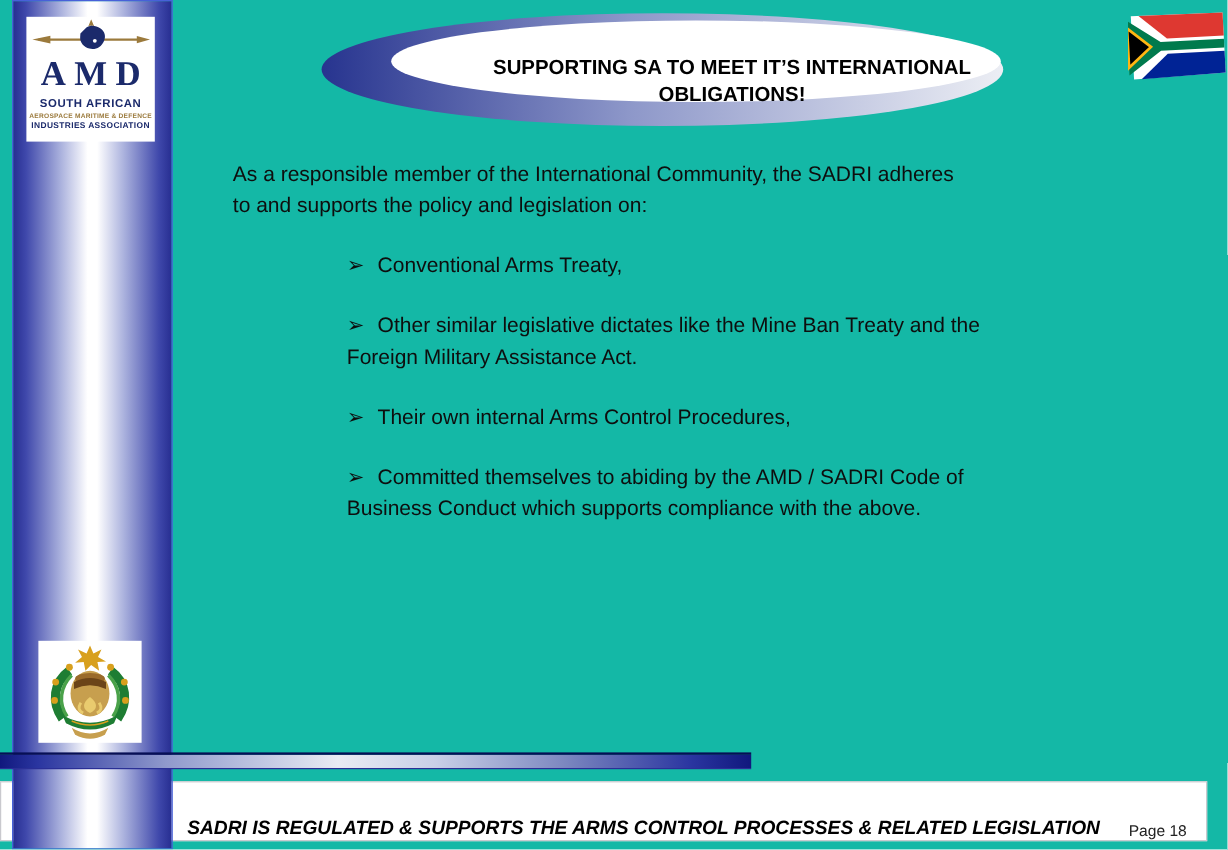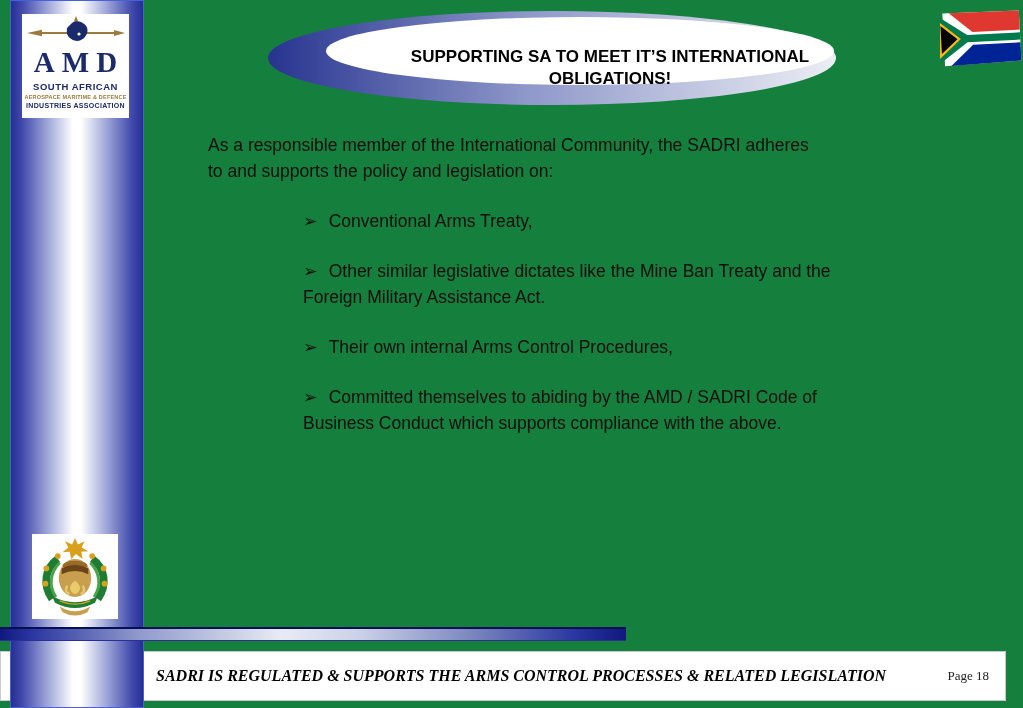--- a/index.html
+++ b/index.html
@@ -1,16 +1,16 @@
 <!DOCTYPE html>
 <html><head>
 <meta charset="utf-8">
 <style>
   html,body{margin:0;padding:0;background:#fff;}
-  .slide{position:relative;width:1023px;height:708px;background:#15803d;overflow:hidden;
+  .slide{position:relative;width:1023px;height:708px;background:#14b8a6;overflow:hidden;
          font-family:"Liberation Sans",sans-serif;}
 
   
   .sidebar{position:absolute;left:10px;top:0;width:132px;height:706px;z-index:3;
     border:1px solid #4761d8;
     background:linear-gradient(90deg,#272e91 0%,#3f48ab 8%,#aab1dd 30%,#ffffff 47%,#ffffff 53%,#aab1dd 70%,#3f48ab 92%,#272e91 100%);}
 
   .logo-box{position:absolute;background:#ffffff;}
   .amd-box{left:11px;top:13px;width:107px;height:104px;text-align:center;overflow:hidden;}
   .amd-emblem{display:block;margin:2px auto 0 auto;}
@@ -22,34 +22,34 @@
   .coa-box{left:21px;top:533px;width:86px;height:85px;display:flex;align-items:center;justify-content:center;}
 
   
   .swoosh{position:absolute;left:266px;top:8px;z-index:1;}
   .title-text{position:absolute;left:330px;top:46px;width:560px;z-index:2;text-align:center;
               font-weight:bold;font-size:17px;line-height:22px;color:#000;}
 
   .flag{position:absolute;left:940px;top:8px;z-index:2;}
 
   
-  .content{position:absolute;left:208px;top:132px;width:755px;z-index:2;
+  .content{position:absolute;left:194px;top:132px;width:755px;z-index:2;
            font-size:17.5px;line-height:26px;color:#0e0e0e;}
   .para{white-space:pre-line;margin:0 0 24px 0;}
   .bullet{margin:0 0 24px 95px;white-space:pre-line;}
   .arrow{margin-right:11px;}
 
   
   .divider{position:absolute;left:0;top:627px;width:626px;height:11px;z-index:4;
     border-top:2px solid #070f55;border-bottom:1px solid #2a2f96;
     background:linear-gradient(90deg,#10187d 0%,#2a35a0 5%,#8f99cc 22%,#e9ebf3 45%,#c9cfe7 58%,#7d88c0 75%,#2a35a0 92%,#10187d 100%);}
 
   
   .footer{position:absolute;left:0;top:651px;width:1004px;height:48px;z-index:2;
-          background:#fff;border:1px solid #c9c9ce;display:flex;align-items:center;font-family:Liberation Serif, serif;}
+          background:#fff;border:1px solid #c9c9ce;display:flex;align-items:flex-end;}
   .footer-text{margin-left:155px;font-weight:bold;font-style:italic;font-size:16px;color:#000;}
   .page{margin-left:auto;margin-right:16px;font-size:13px;color:#222;}
 </style>
 </head>
 <body>
 
 <div class="slide">
 
   <div class="sidebar">
     <div class="logo-box amd-box">

